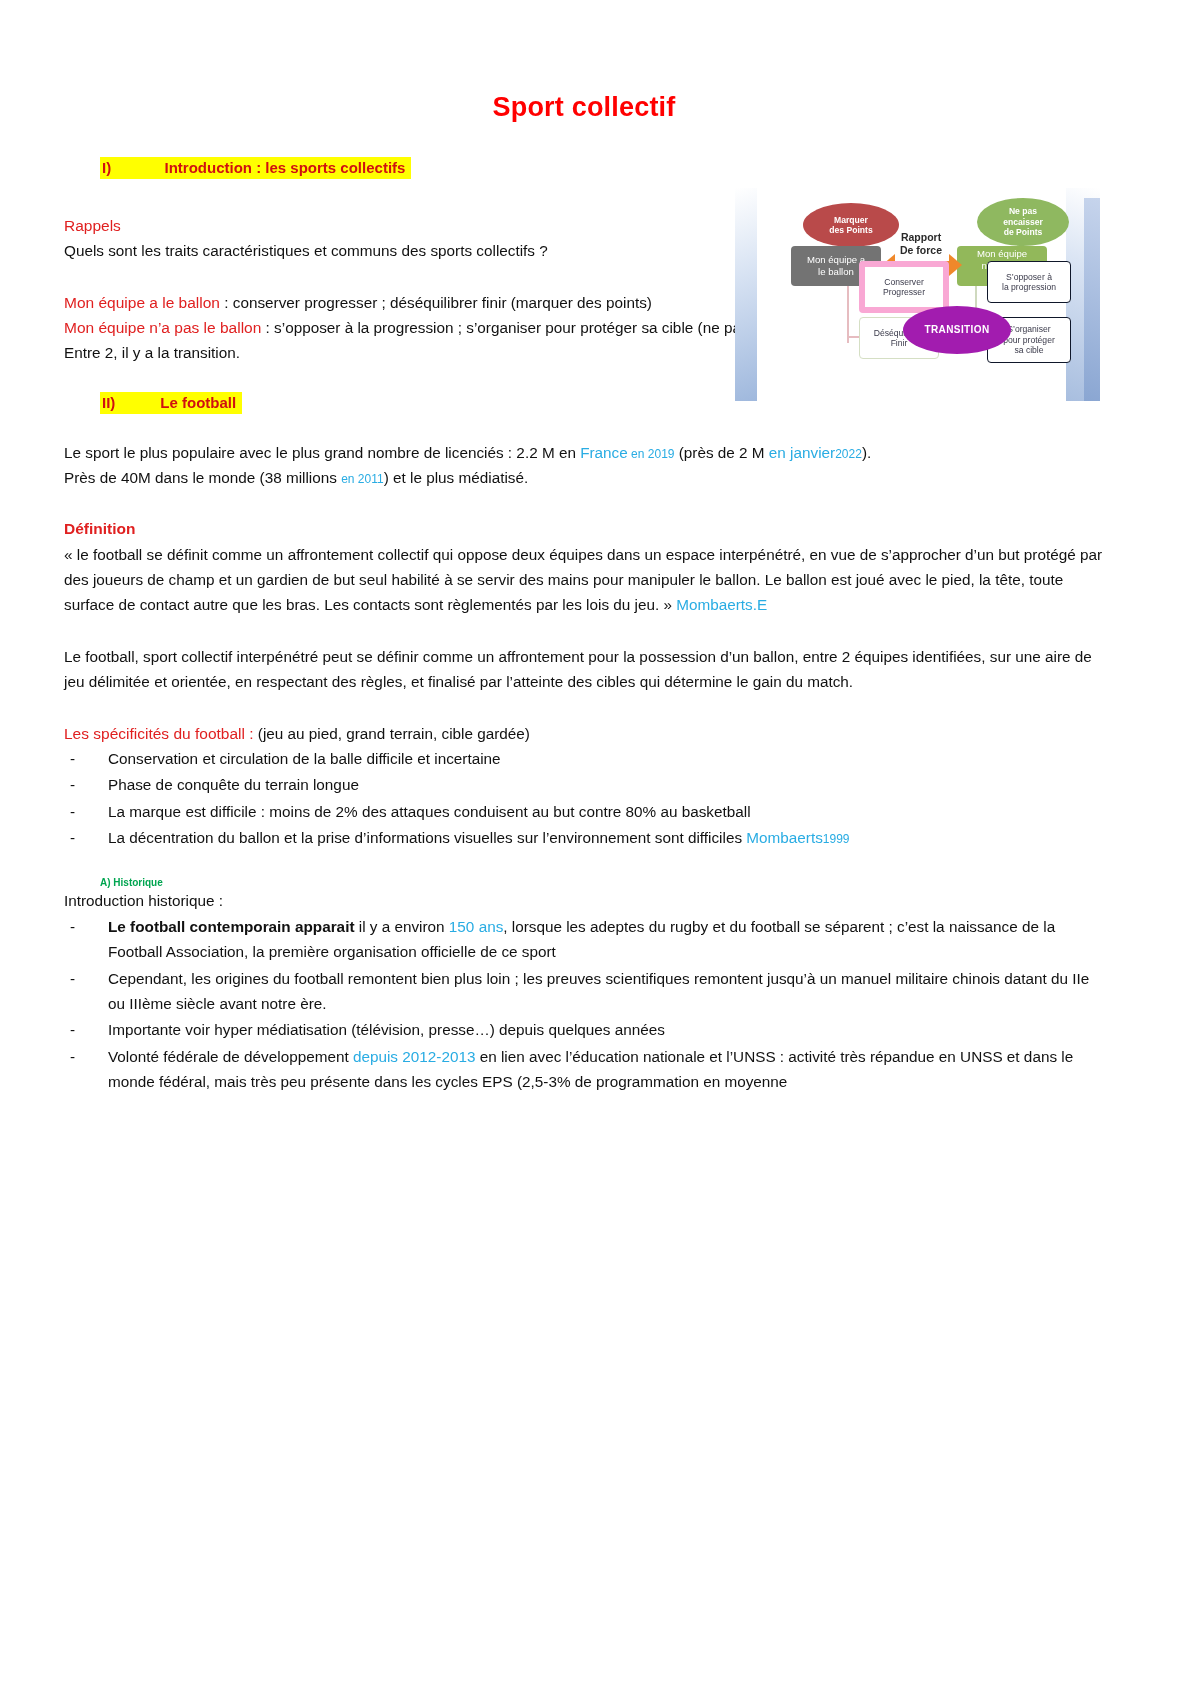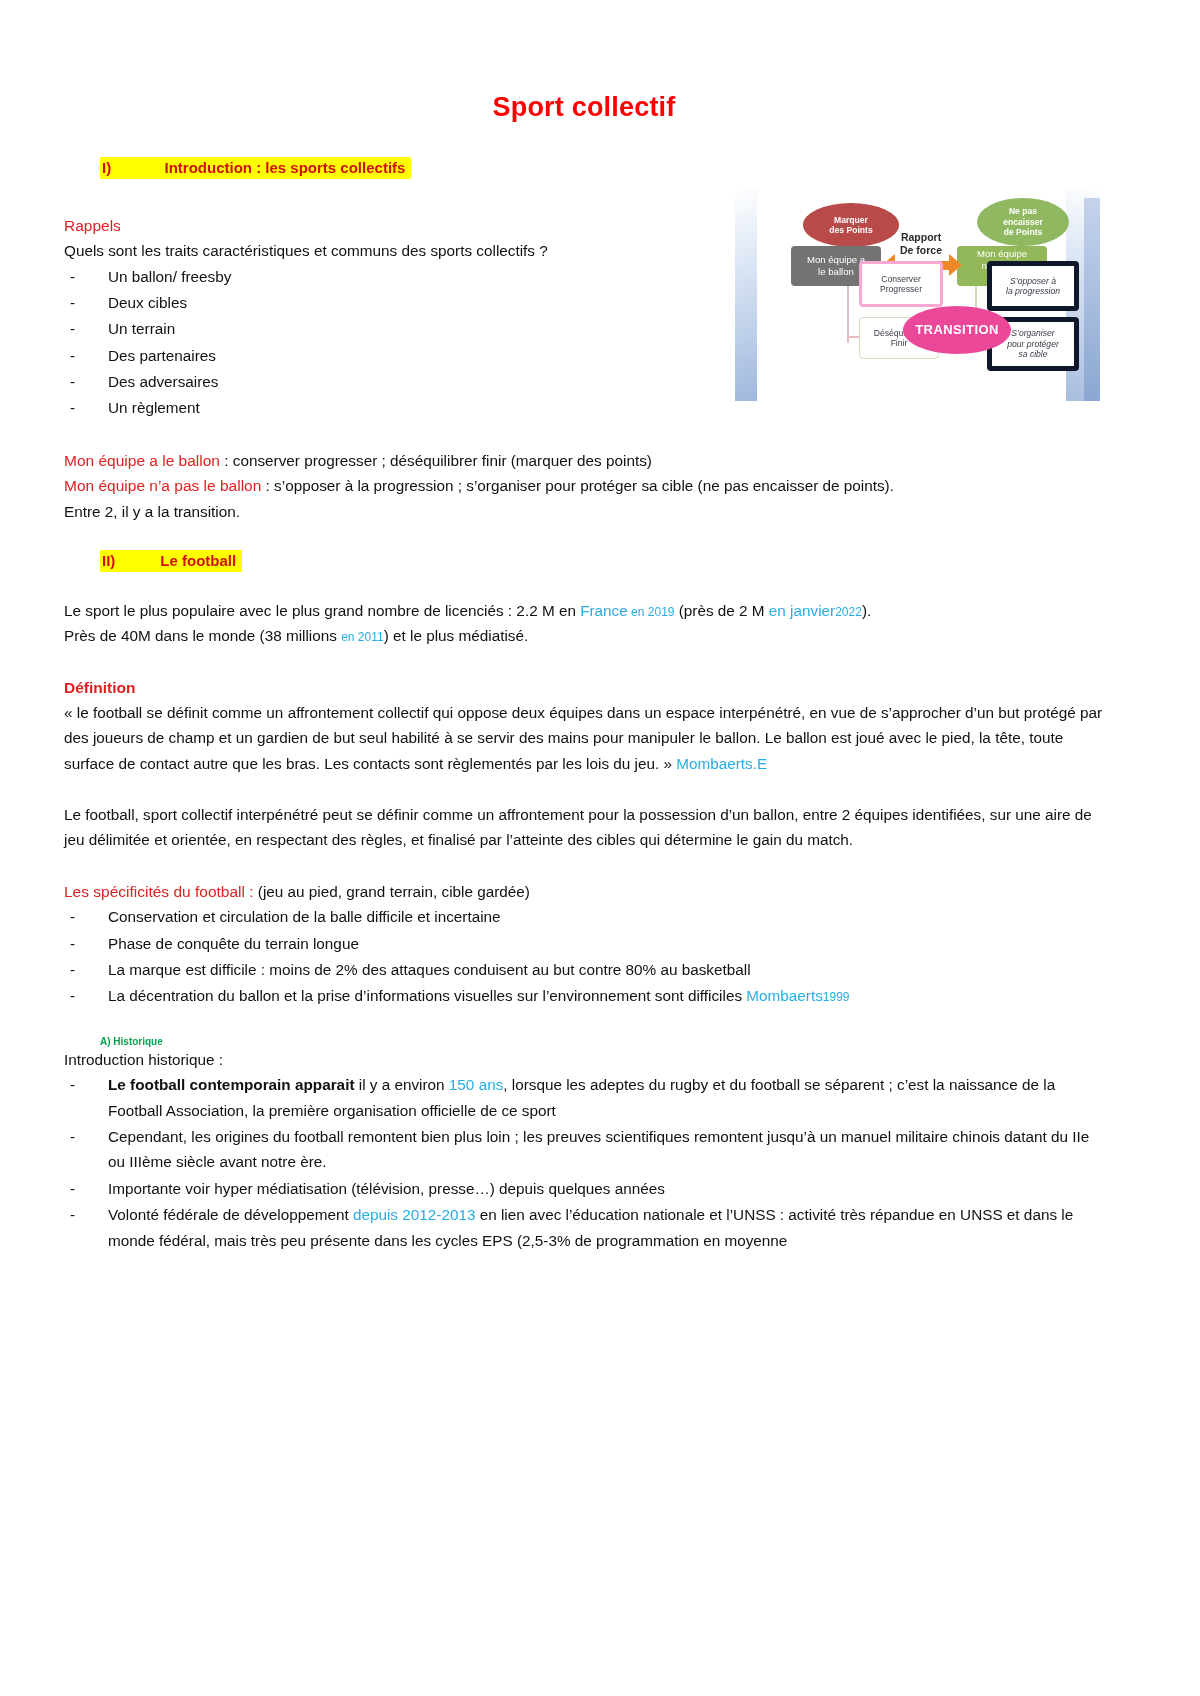--- a/index.html
+++ b/index.html
@@ -119,21 +119,21 @@
     font-weight: bold;
     font-size: 8.6px;
     line-height: 1.22;
     text-align: center;
     display: flex;
     align-items: center;
     justify-content: center;
   }
   .el-red { background: #b94a4a; }
   .el-green { background: #8fb860; }
-  .el-purple { background: #ec4899; letter-spacing: .4px; font-size: 13px; }
+  .el-purple { background: #a21caf; letter-spacing: .4px; font-size: 10px; }
   .boxmain {
     position: absolute;
     border-radius: 4px;
     color: #ffffff;
     font-size: 9.6px;
     line-height: 1.22;
     text-align: center;
     display: flex;
     align-items: center;
     justify-content: center;
@@ -145,23 +145,23 @@
     border-radius: 4px;
     background: #ffffff;
     color: #3a3a4a;
     font-size: 8.6px;
     line-height: 1.22;
     text-align: center;
     display: flex;
     align-items: center;
     justify-content: center;
   }
-  .bs-red { border: 3px solid #f9a8d4; }
+  .bs-red { border: 6px solid #f9a8d4; }
   .bs-green { border: 1px solid #d5dfc4; }
-  .bs-blue { border: 5px solid #0f172a; font-style: italic; }
+  .bs-blue { border: 1px solid #0f172a; }
   .connector {
     position: absolute;
     background: #e6bcc0;
   }
   .connector.g { background: #cfd9be; }
   .rapport {
     position: absolute;
     color: #2a2a2a;
     font-weight: bold;
     font-size: 10.5px;
@@ -234,28 +234,20 @@
     <div class="boxsub bs-blue" style="left:252px; top:129px; width:82px; height:44px; white-space:pre-line;">S’organiser
 pour protéger
 sa cible</div>
 
     <div class="ellipse el-purple" style="left:168px; top:118px; width:108px; height:48px;">TRANSITION</div>
   </div>
 
   <div class="red-sub narrow">Rappels</div>
   <p class="body narrow">Quels sont les traits caractéristiques et communs des sports collectifs ?</p>
 
-  <ul class="dash narrow">
-    <li class="body">Un ballon/ freesby</li>
-    <li class="body">Deux cibles</li>
-    <li class="body">Un terrain</li>
-    <li class="body">Des partenaires</li>
-    <li class="body">Des adversaires</li>
-    <li class="body">Un règlement</li>
-  </ul>
 
   <div class="spacer-md"></div>
 
   <p class="body"><span class="red-sub" style="display:inline">Mon équipe a le ballon</span><span> : conserver progresser ; déséquilibrer finir (marquer des points)</span></p>
   <p class="body"><span class="red-sub" style="display:inline">Mon équipe n’a pas le ballon</span><span> : s’opposer à la progression ; s’organiser pour protéger sa cible (ne pas encaisser de points).</span></p>
   <p class="body">Entre 2, il y a la transition.</p>
 
   <div class="spacer-md"></div>
 
   <div>

